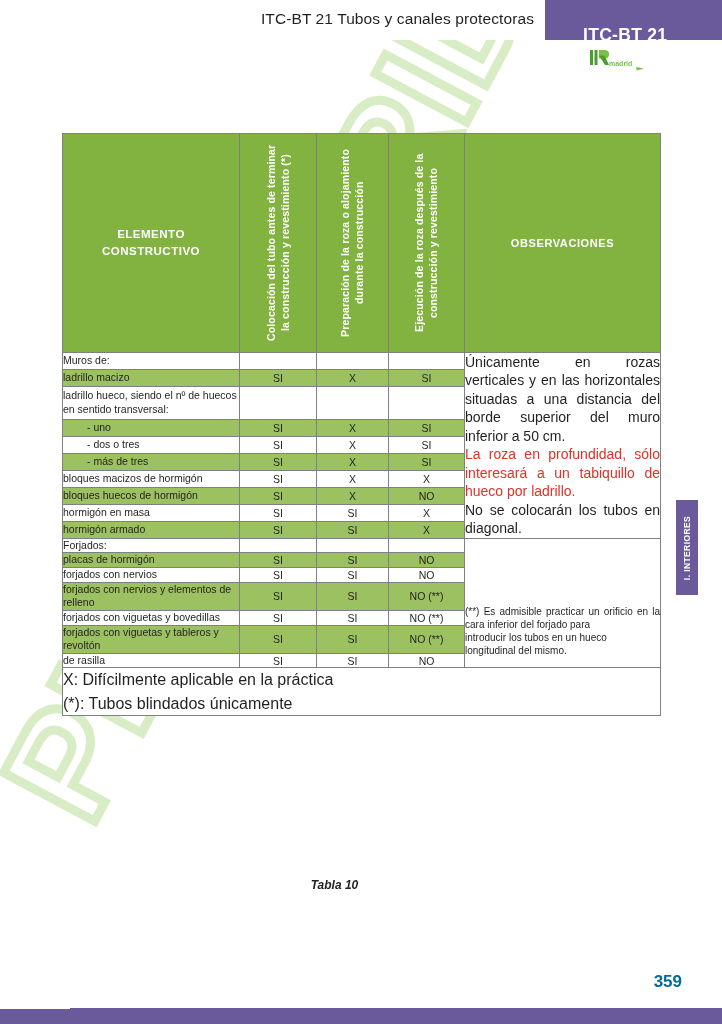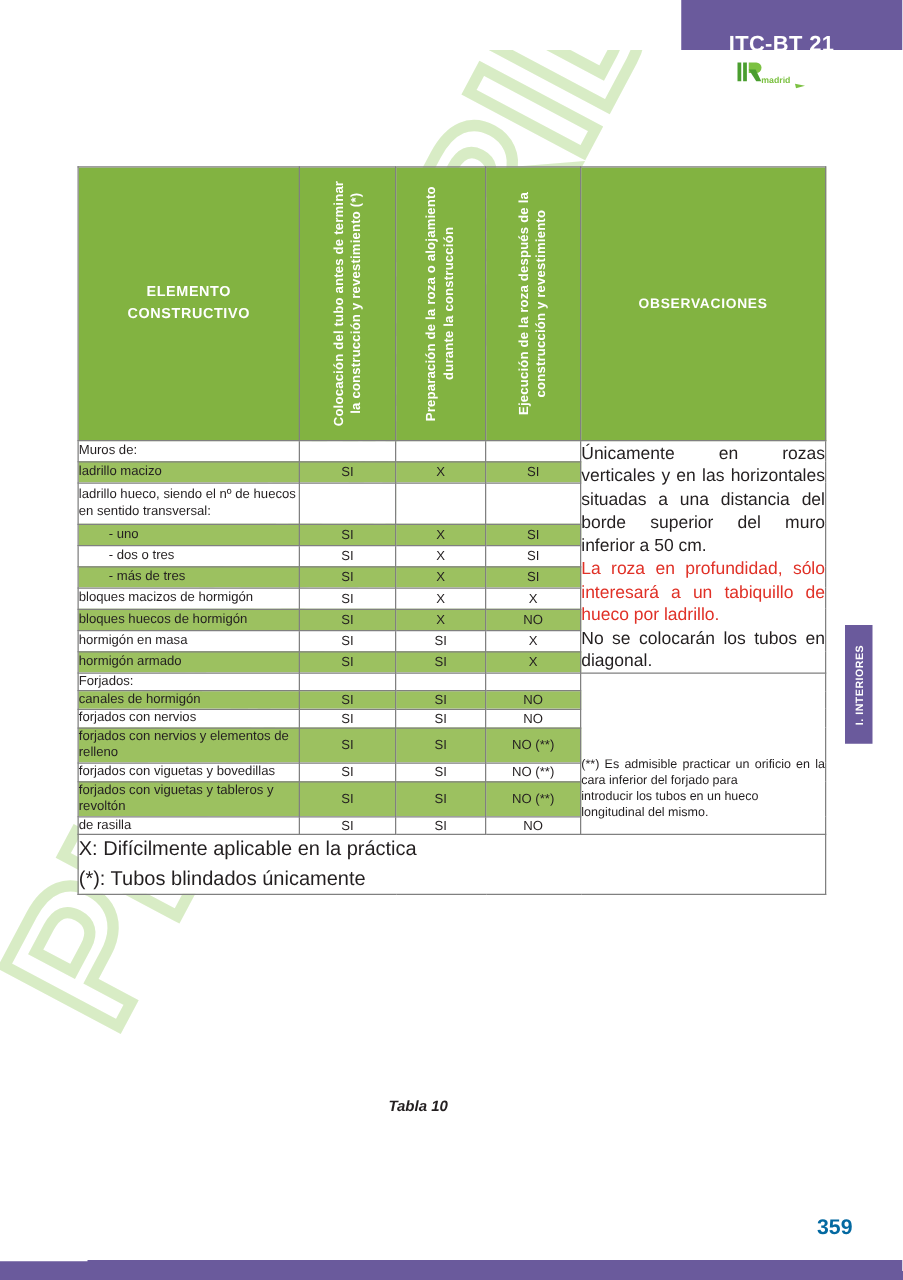--- a/index.html
+++ b/index.html
@@ -254,20 +254,21 @@
 </head>
 <body>
 
 <svg id="watermark" viewBox="0 0 722 1024">
   <text class="wm-text" transform="translate(90,830) rotate(-62)">PLC MADRID</text>
 </svg>
 
 <div id="top-header">
   <div id="header-purple-bar"></div>
   <div id="header-white-strip"></div>
+  <div id="header-title">ITC-BT 21 Tubos y canales protectoras</div>
   <div id="header-code">ITC-BT 21</div>
 </div>
 
 <svg id="logo" viewBox="0 0 62 24">
   <rect x="2" y="2" width="3" height="15" fill="#4a9e2f"></rect>
   <rect x="6.5" y="2" width="3" height="15" fill="#4a9e2f"></rect>
   <path d="M11 2 h6 a4.2 4.2 0 0 1 0 8.4 h-6 z" fill="#7cc142"></path>
   <path d="M11 7.5 h5.5 l4.5 9.5 h-4 z" fill="#4a9e2f"></path>
   <text x="21" y="18" font-family="'Liberation Sans',sans-serif" font-size="7" font-weight="bold" fill="#7cc142">madrid</text>
   <path d="M48 19 l8 1.6 -7.2 2 z" fill="#7cc142"></path>
@@ -375,21 +376,21 @@
           <td class="val"></td>
           <td class="val"></td>
           <td class="val"></td>
           <td class="obs-b" rowspan="7">
             <div style="height: 56px;"></div>
             <p class="just">(**) Es admisible practicar un orificio en la cara inferior del forjado para</p>
             <p>introducir los tubos en un hueco longitudinal del mismo.</p>
           </td>
         </tr>
         <tr class="shade">
-          <td class="lbl">canales de hormigón</td>
+          <td class="lbl">placas de hormigón</td>
           <td class="val">SI</td>
           <td class="val">SI</td>
           <td class="val">NO</td>
         </tr>
         <tr class="plain">
           <td class="lbl">forjados con nervios</td>
           <td class="val">SI</td>
           <td class="val">SI</td>
           <td class="val">NO</td>
         </tr>

